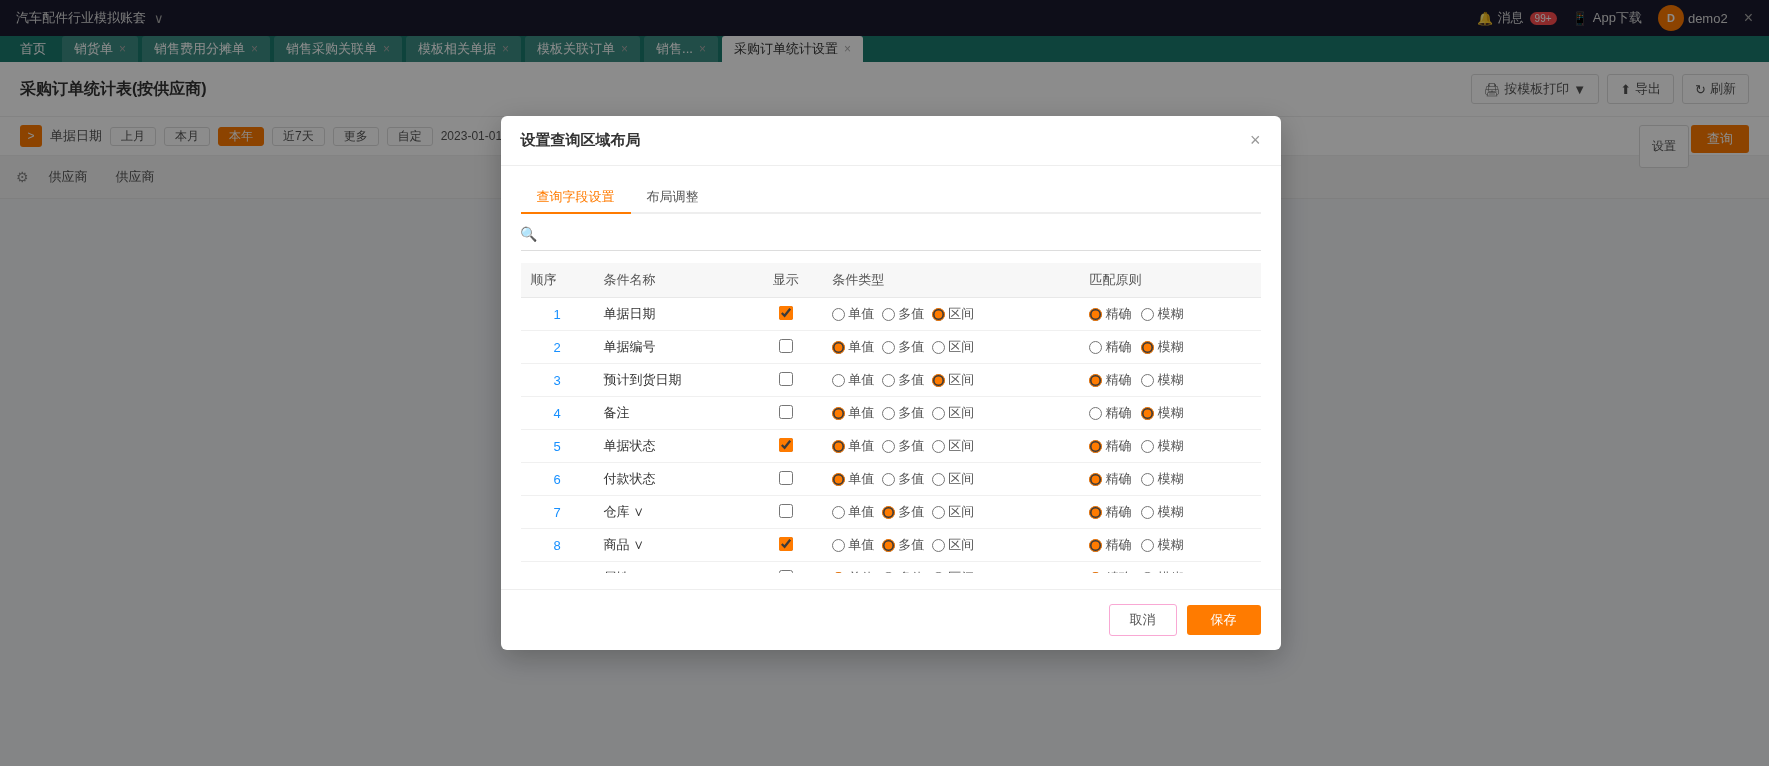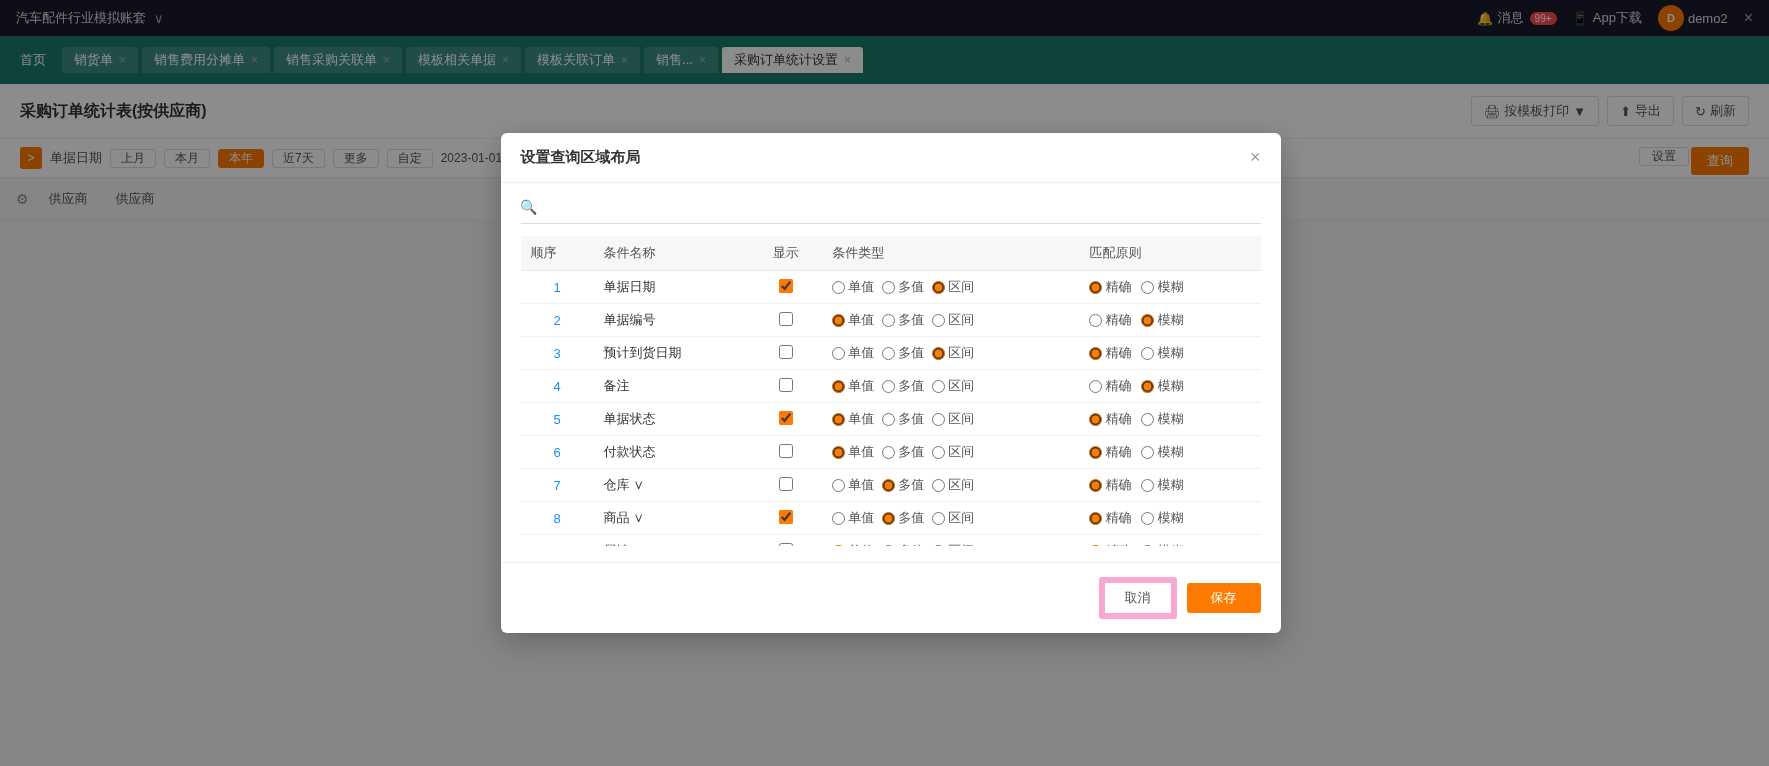--- a/index.html
+++ b/index.html
@@ -22,21 +22,21 @@
       font-size: 10px; padding: 1px 5px; margin-left: 2px;
     }
     .top-nav-right .app-download, .top-nav-right .user-info {
       display: flex; align-items: center; gap: 4px; cursor: pointer; color: #ddd;
     }
     .close-x { color: #aaa; cursor: pointer; font-size: 16px; }
 
     
     .tab-bar {
       background: #1a7a6e;
-      height: 48px;
+      height: 26px;
       display: flex;
       align-items: center;
       padding: 0 8px;
       gap: 4px;
     }
     .tab-item {
       background: rgba(255,255,255,0.15);
       color: #fff;
       padding: 4px 12px;
       border-radius: 3px 3px 0 0;
@@ -90,21 +90,21 @@
     }
     .date-btn.active { background: #ff7b00; color: #fff; border-color: #ff7b00; }
     .date-range { color: #555; font-size: 12px; }
     .query-btn {
       background: #ff7b00; color: #fff; border: none;
       padding: 5px 16px; border-radius: 3px; cursor: pointer; font-size: 13px;
       position: absolute; right: 20px; top: 8px;
     }
     .settings-btn {
       border: 1px solid #ddd; background: #fff; color: #555;
-      padding: 0 12px; border-radius: 3px; cursor: pointer; font-size: 12px;
+      padding: 12px 12px; border-radius: 3px; cursor: pointer; font-size: 12px;
       position: absolute; right: 80px; top: 8px;
     }
 
     
     .table-area {
       background: #fff;
       margin: 0;
       padding: 0;
     }
     .table-header-row {
@@ -192,21 +192,21 @@
     .table-scroll { overflow-y: auto; max-height: 310px; }
     .table-scroll::-webkit-scrollbar { width: 6px; }
     .table-scroll::-webkit-scrollbar-thumb { background: #ccc; border-radius: 3px; }
 
     
     .modal-footer {
       display: flex; justify-content: flex-end; align-items: center;
       padding: 14px 20px; border-top: 1px solid #eee; gap: 10px;
     }
     .btn-cancel {
-      border: 6px solid #f9a8d4; background: #fff; color: #555;
+      border: 1px solid #f9a8d4; background: #fff; color: #555;
       padding: 6px 20px; border-radius: 3px; cursor: pointer; font-size: 13px;
     }
     .btn-save {
       background: #ff7b00; color: #fff; border: none;
       padding: 6px 24px; border-radius: 3px; cursor: pointer; font-size: 13px;
     }
 
     
     .avatar {
       width: 26px; height: 26px; border-radius: 50%;
@@ -319,20 +319,28 @@
 <div class="overlay">
   <div class="modal">
 
     <div class="modal-header">
       <span class="modal-title">设置查询区域布局</span>
       <span class="modal-close">×</span>
     </div>
 
     <div class="modal-body">
 
+      <div class="modal-tabs">
+        <div class="modal-tab active">
+          <span>查询字段设置</span>
+        </div>
+        <div class="modal-tab">
+          <span>布局调整</span>
+        </div>
+      </div>
 
       <div class="search-row">
         <span class="search-icon">🔍</span>
       </div>
 
       <div class="table-scroll">
         <table class="field-table">
           <thead>
             <tr>
               <th>顺序</th>

